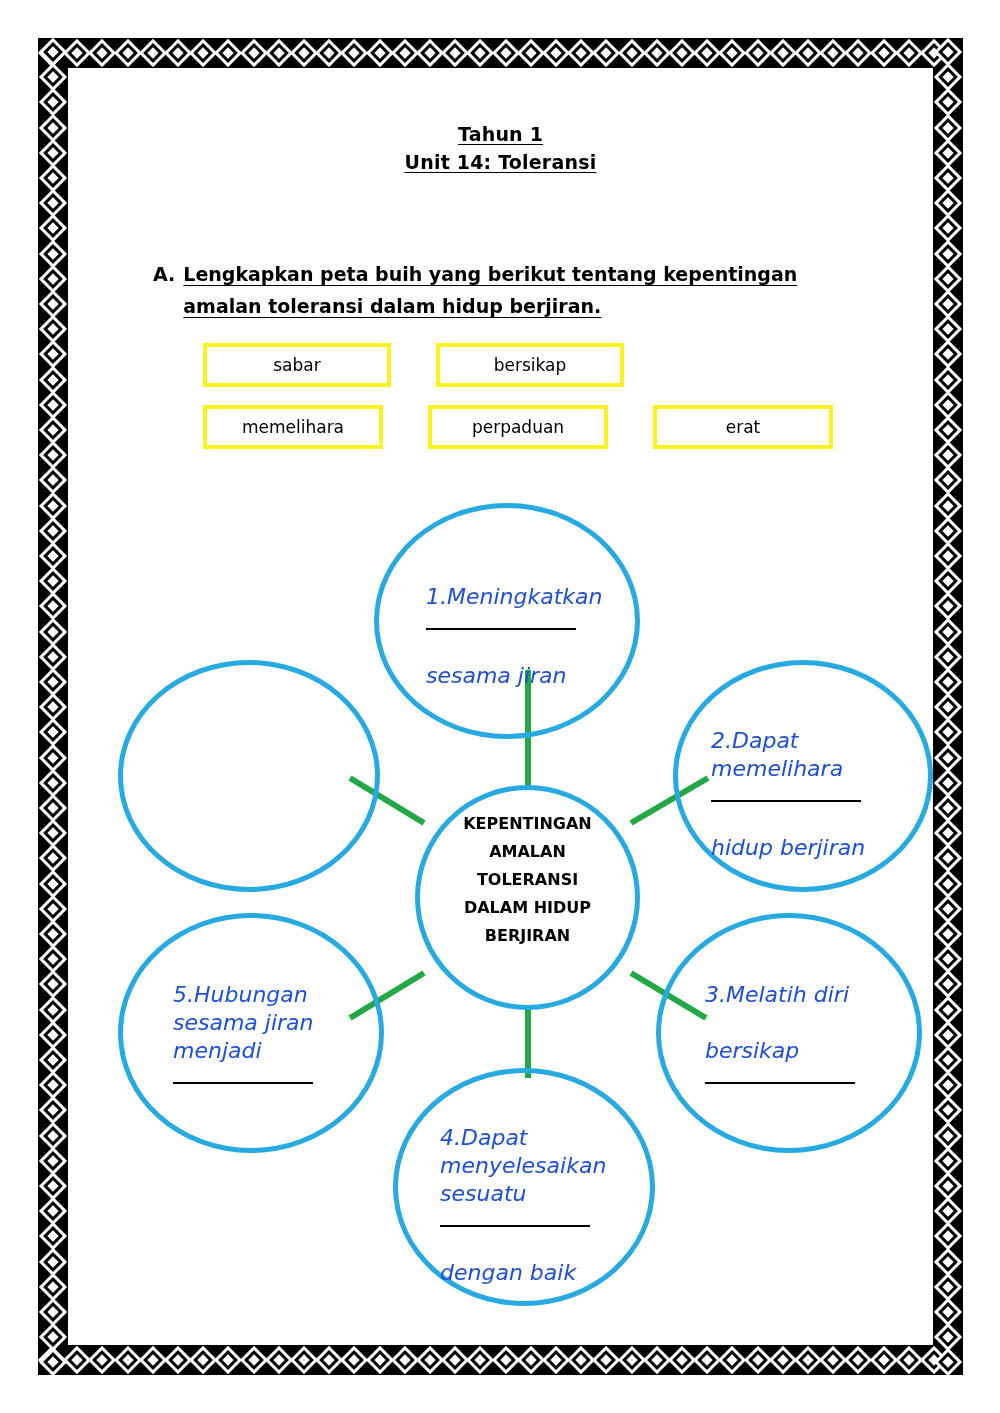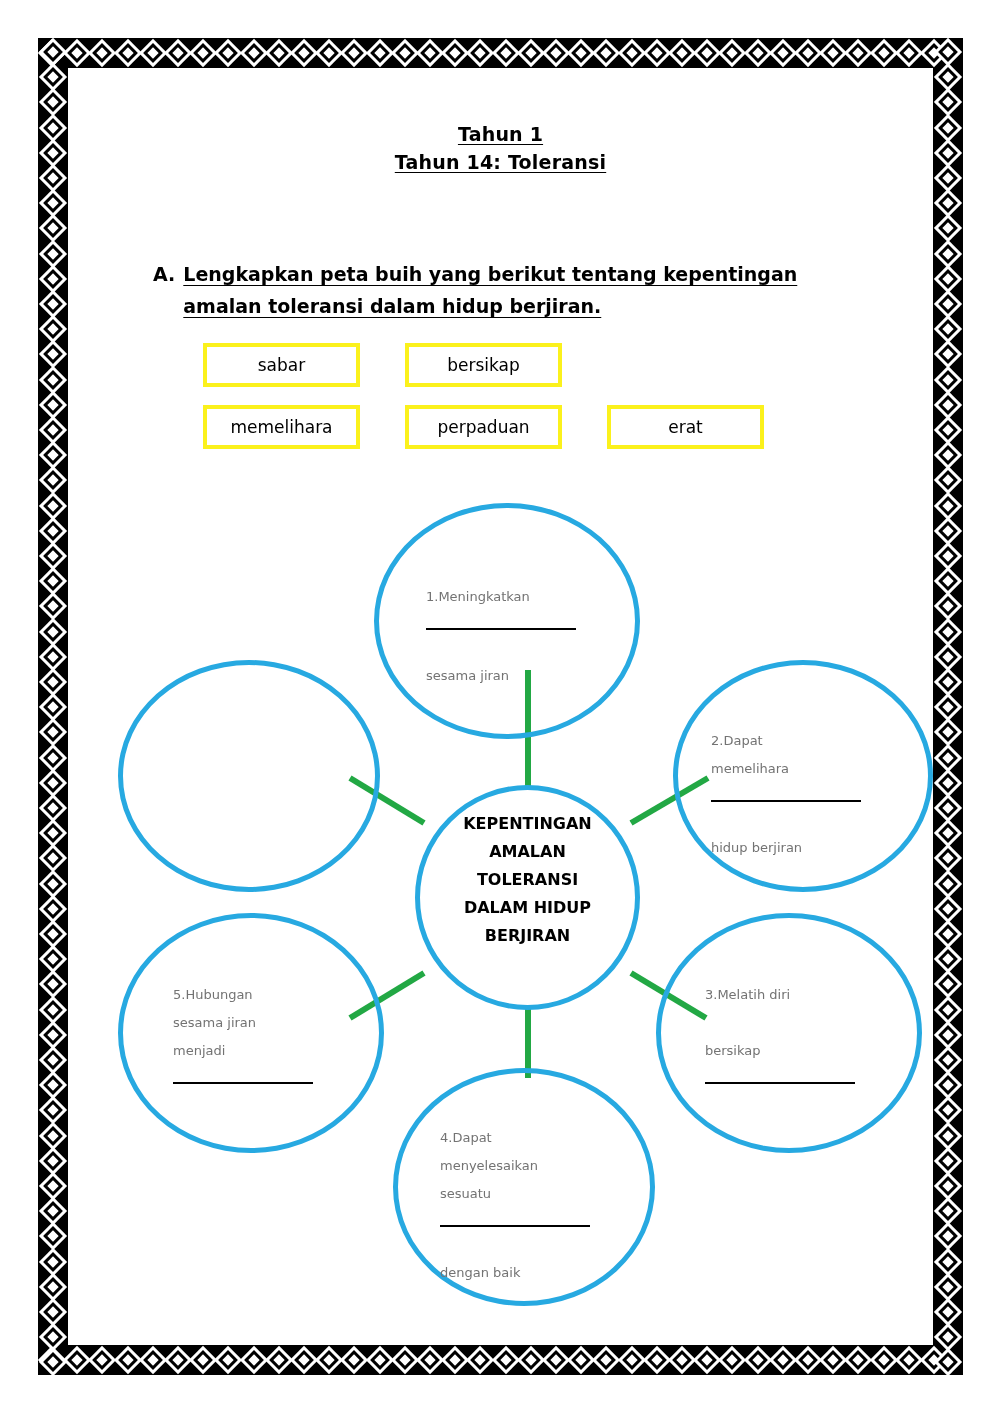--- a/index.html
+++ b/index.html
@@ -124,21 +124,21 @@
     position: absolute;
     left: 135px;
     top: 275px;
     width: 630px;
   }
   .wb-row {
     display: flex;
     margin-bottom: 18px;
   }
   .wb-cell {
-    width: 157px;
+    width: 188px;
     margin-right: 45px;
   }
   .wb-cell:last-child { margin-right: 0; }
   .wb-box {
     border: 4px solid #fbf11c;
     background: #ffffff;
     height: 44px;
     display: flex;
     align-items: center;
     justify-content: center;
@@ -164,24 +164,25 @@
   }
   .bubble {
     position: absolute;
     box-sizing: border-box;
     border: 5px solid #27a9e1;
     border-radius: 50%;
     background: transparent;
   }
   .bubble-text {
     position: absolute;
-    font-size: 13px;
-    color: #737373;
+    font-size: 22px;
+    color: #1d4ed8;
     line-height: 28px;
     white-space: pre-line;
+    font-style: italic;
   }
   .center-bubble {
     left: 347px;
     top: 717px;
     width: 225px;
     height: 225px;
   }
   .center-text {
     position: absolute;
     left: 347px;
@@ -395,21 +396,21 @@
       <div class="dia" style="top: 1238.8px; left: 5px;"></div>
       <div class="dia" style="top: 1264px; left: 5px;"></div>
       <div class="dia" style="top: 1289.2px; left: 5px;"></div>
       <div class="dia" style="top: 1314.4px; left: 5px;"></div>
     </div>
 
   <div class="content">
 
     <div class="title-block">
       <div class="title-line"><span>Tahun 1</span></div>
-      <div class="title-line"><span>Tahun 14: Toleransi</span></div>
+      <div class="title-line"><span>Unit 14: Toleransi</span></div>
     </div>
 
     <div class="instruction">
       <div class="instr-letter">A.</div>
       <div class="instr-text">Lengkapkan peta buih yang berikut tentang kepentingan amalan toleransi dalam hidup berjiran.</div>
     </div>
 
     <div class="wordbank">
       <div class="wb-row">
         <div class="wb-cell">

